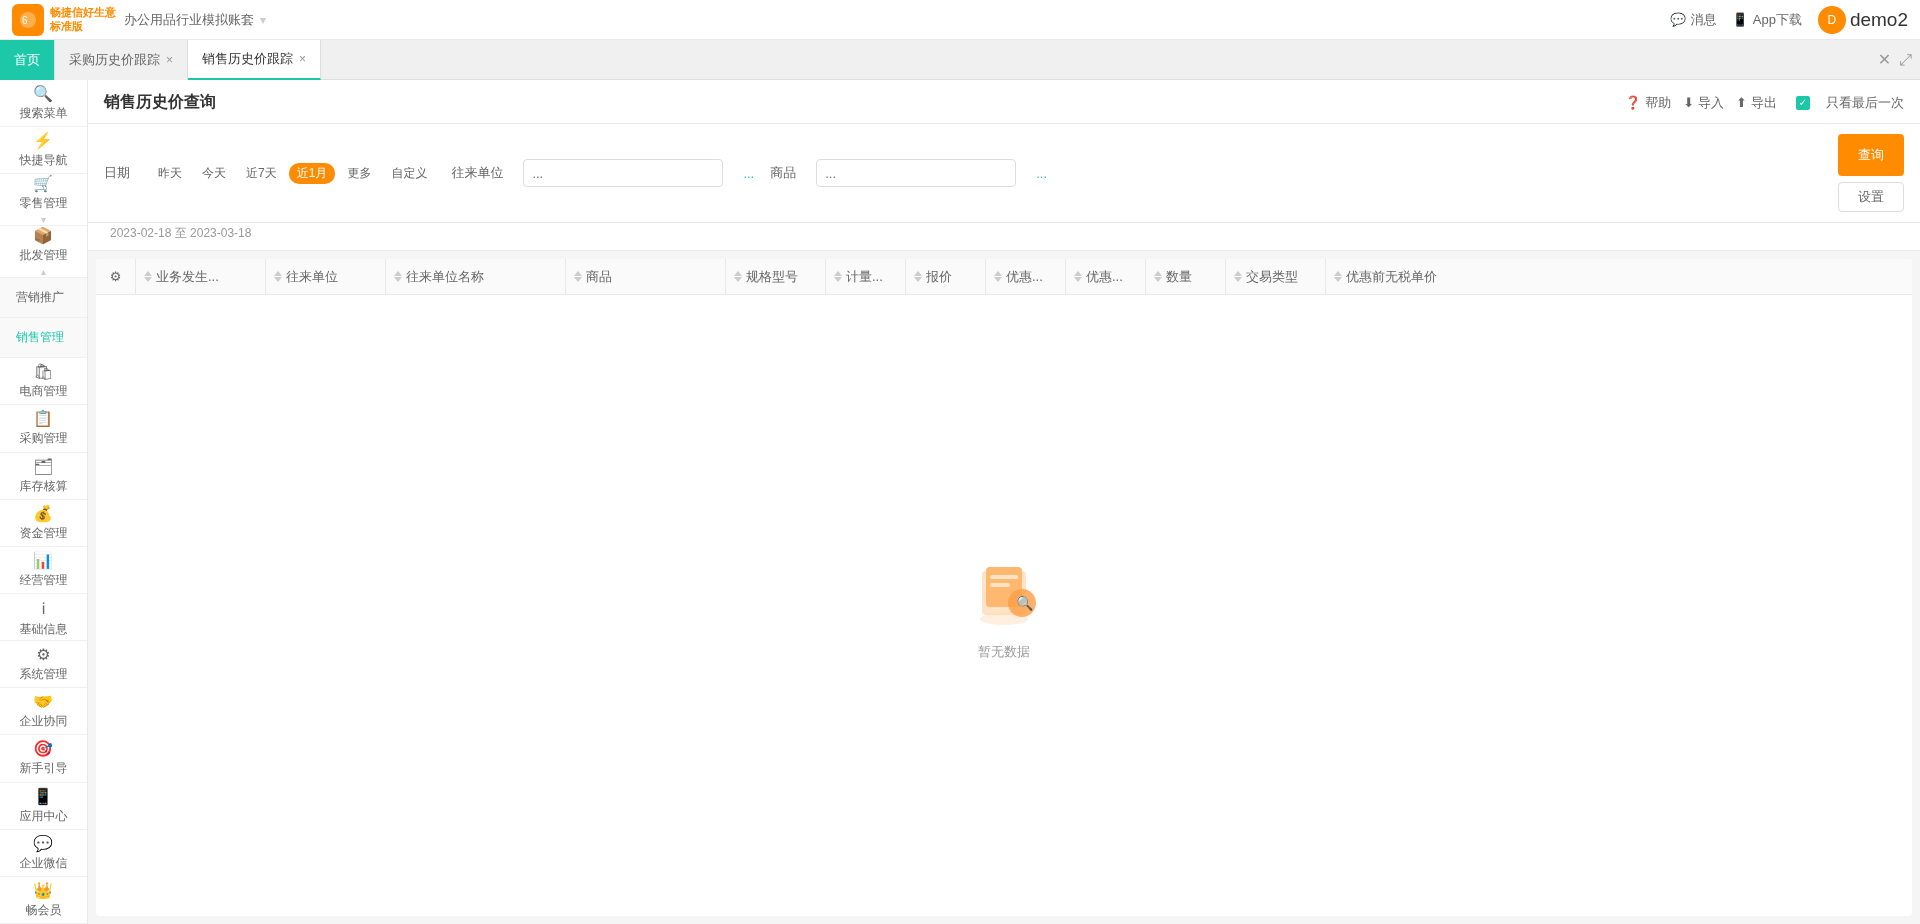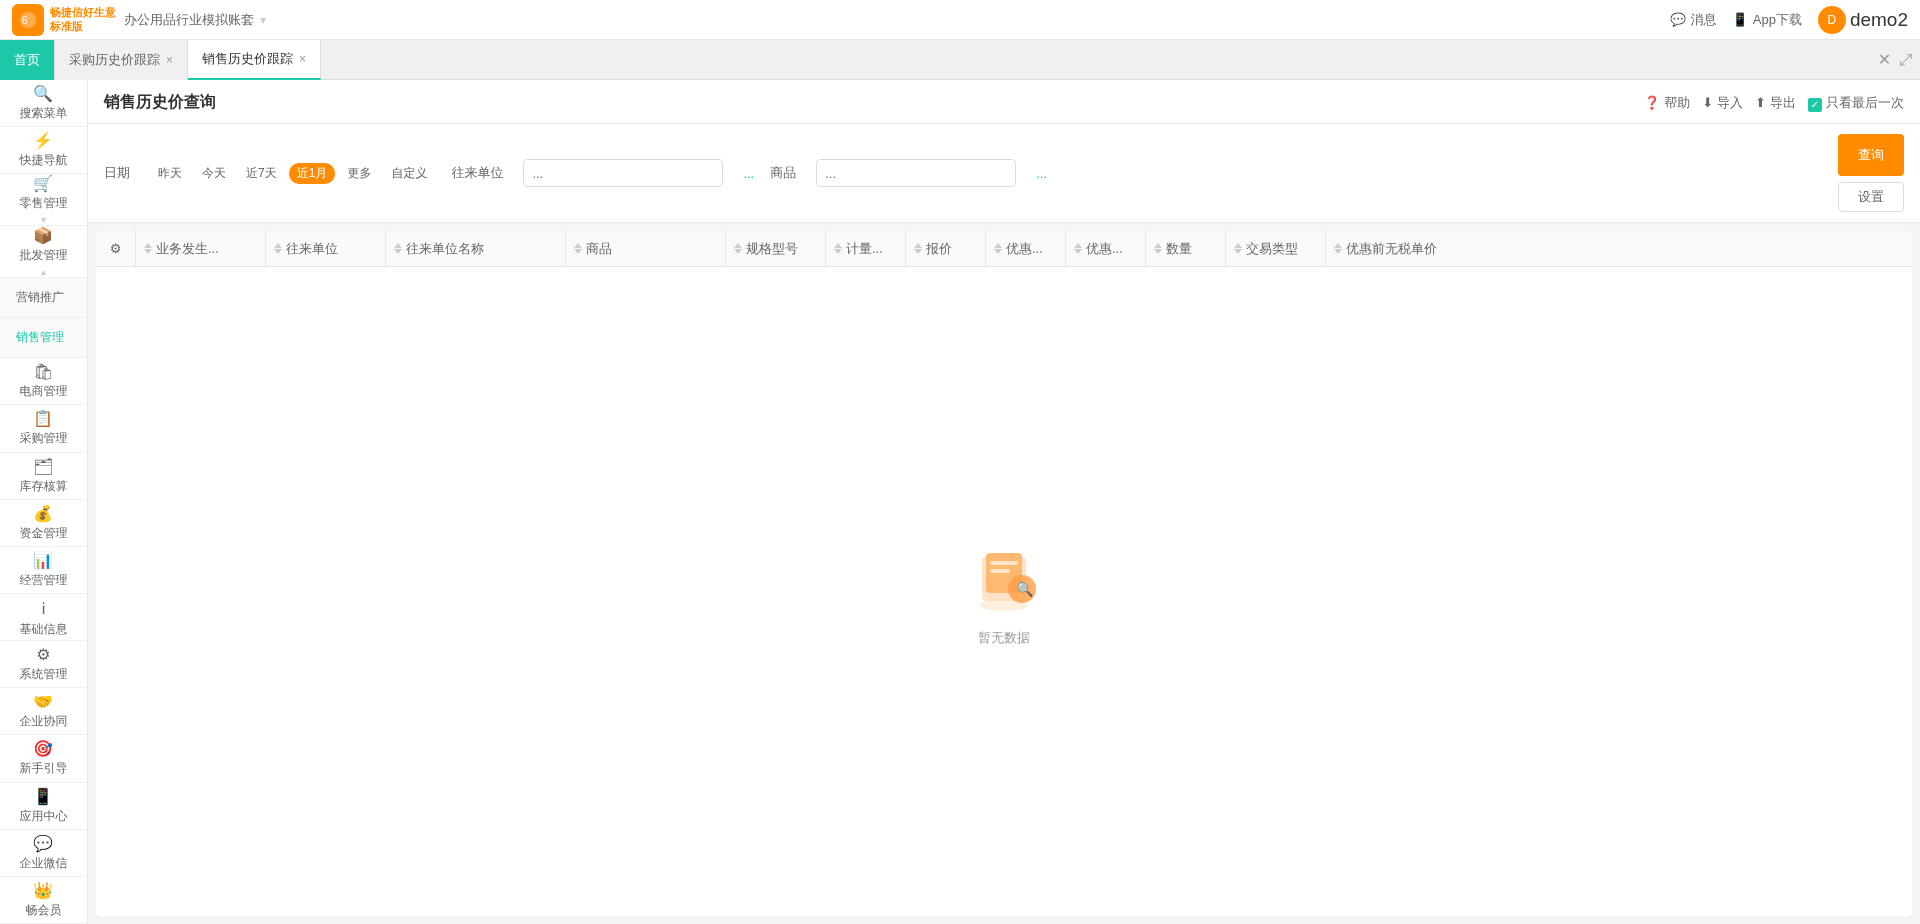--- a/index.html
+++ b/index.html
@@ -43,21 +43,21 @@
     .sidebar-sub-item.active { color: #1dc8a8; font-weight: 500; }
 
     
     .content-area { flex: 1; display: flex; flex-direction: column; overflow: hidden; background: #f5f5f5; }
 
     
     .page-header { background: #fff; padding: 12px 16px 10px; border-bottom: 1px solid #e8e8e8; display: flex; align-items: center; justify-content: space-between; }
     .page-title { font-size: 16px; font-weight: bold; color: #333; }
     .page-actions { display: flex; align-items: center; gap: 12px; }
     .action-btn { display: flex; align-items: center; gap: 4px; color: #666; font-size: 13px; cursor: pointer; }
-    .checkbox-label { display: flex; align-items: flex-end; gap: 4px; font-size: 13px; color: #666; }
+    .checkbox-label { display: flex; align-items: center; gap: 16px; font-size: 13px; color: #666; margin-left: 7px; }
     .checkbox-checked { width: 14px; height: 14px; background: #1dc8a8; border-radius: 2px; display: flex; align-items: center; justify-content: center; }
     .checkbox-checked::after { content: '✓'; color: white; font-size: 10px; }
 
     
     .filter-bar { background: #fff; padding: 10px 16px; border-bottom: 1px solid #e8e8e8; display: flex; align-items: center; gap: 16px; flex-wrap: wrap; }
     .filter-group { display: flex; align-items: center; gap: 20px; }
     .filter-label { font-size: 13px; color: #666; }
     .date-btns { display: flex; align-items: center; gap: 4px; }
     .date-btn { padding: 2px 8px; font-size: 12px; color: #666; cursor: pointer; border-radius: 3px; }
     .date-btn.active { background: #ff8c00; color: white; border-radius: 10px; }
@@ -278,20 +278,23 @@
         <span class="filter-label">商品</span>
         <input class="filter-input" type="text" placeholder="..." style="">
         <span class="filter-more">...</span>
       </div>
       <div style="display:flex;flex-direction:column;gap:6px;margin-left:auto;">
         <button class="query-btn">查询</button>
         <button class="setting-btn">设置</button>
       </div>
     </div>
 
+    <div style="background:#fff;padding:2px 16px 8px;border-bottom:1px solid #e8e8e8;">
+      <span class="date-range">2023-02-18 至 2023-03-18</span>
+    </div>
 
     <div class="table-container">
       <div class="table-header">
         <div class="th th-settings col-settings">
           <span>⚙</span>
         </div>
         <div class="th col-date">
           <div class="th-sort">
             <div class="sort-up"></div>
             <div class="sort-down"></div>

